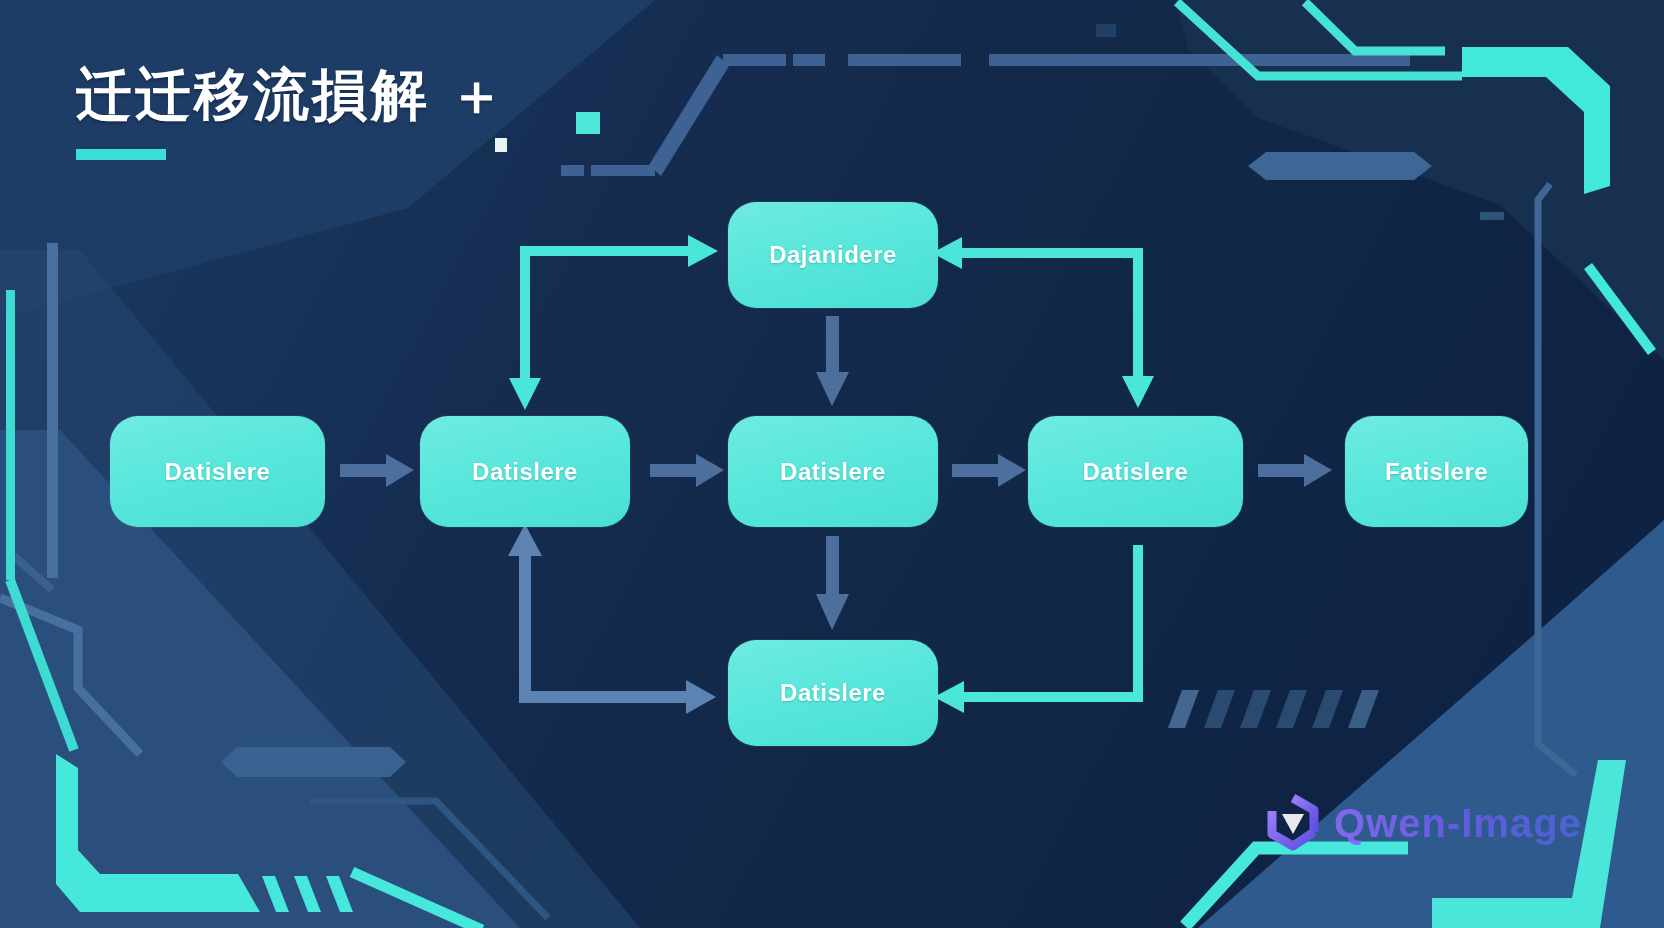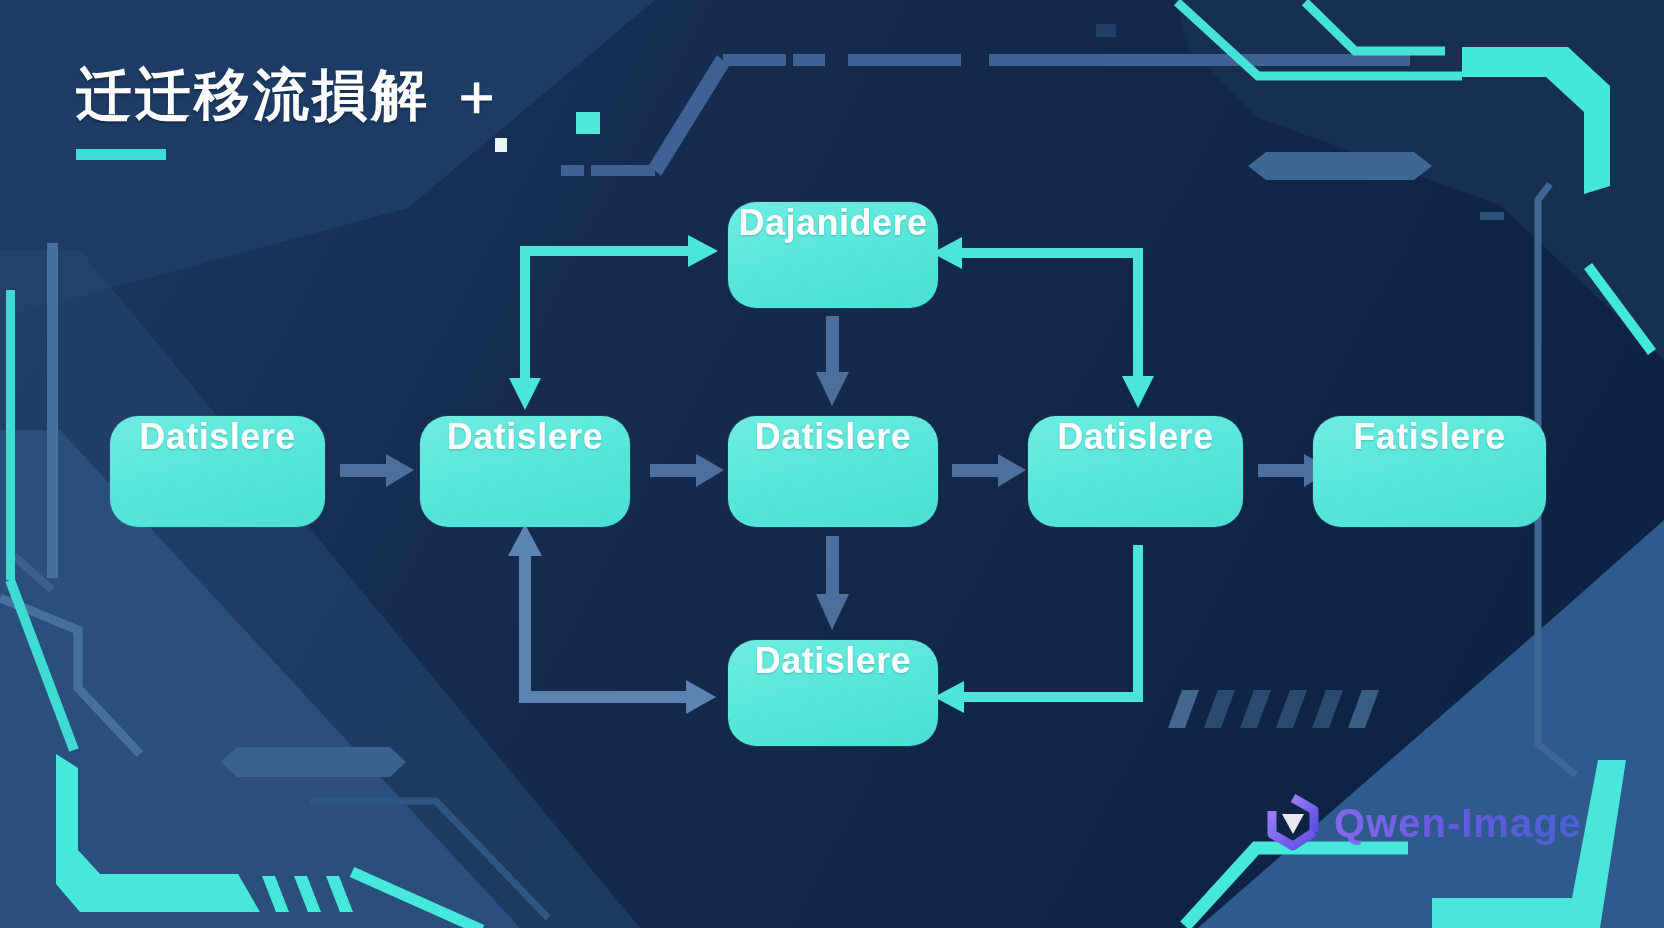--- a/index.html
+++ b/index.html
@@ -3,32 +3,32 @@
 <meta charset="utf-8">
 <style>
   html,body{margin:0;padding:0;background:#0a1c38;}
   #stage{
     position:relative;width:1664px;height:928px;overflow:hidden;
     font-family:"Liberation Sans","DejaVu Sans",sans-serif;
     background:linear-gradient(118deg,#1c3b64 0%,#152c50 34%,#112747 62%,#0d2143 100%);
   }
   svg{position:absolute;left:0;top:0;pointer-events:none;}
   .node{
-    position:absolute;display:flex;justify-content:center;
+    position:absolute;display:flex;align-items:center;justify-content:center;
     background:linear-gradient(165deg,#6febe1 0%,#55e6da 55%,#4adfd4 100%);
-    border-radius:28px;color:#ffffff;font-weight:bold;font-size:36px;
+    border-radius:28px;color:#ffffff;font-weight:bold;font-size:24px;
     text-shadow:0 1px 2px rgba(8,60,70,.25);letter-spacing:.5px;
     box-shadow:0 0 0 1px rgba(255,255,255,.06);
   }
   .n-top   {left:728px;top:202px;width:210px;height:106px;}
   .n-1     {left:110px;top:416px;width:215px;height:111px;}
   .n-2     {left:420px;top:416px;width:210px;height:111px;}
   .n-3     {left:728px;top:416px;width:210px;height:111px;}
   .n-4     {left:1028px;top:416px;width:215px;height:111px;}
-  .n-5     {left:1313px;top:416px;width:233px;height:111px;}
+  .n-5     {left:1345px;top:416px;width:183px;height:111px;}
   .n-bot   {left:728px;top:640px;width:210px;height:106px;}
   #title{
     position:absolute;left:76px;top:58px;color:#ffffff;font-size:56px;font-weight:bold;
     letter-spacing:3px;white-space:nowrap;text-shadow:0 2px 3px rgba(0,10,30,.35);
   }
   #title-underline{
     position:absolute;left:76px;top:149px;width:90px;height:11px;background:#3ae0d5;
   }
   #watermark{
     position:absolute;left:1262px;top:792px;display:flex;align-items:center;gap:10px;

